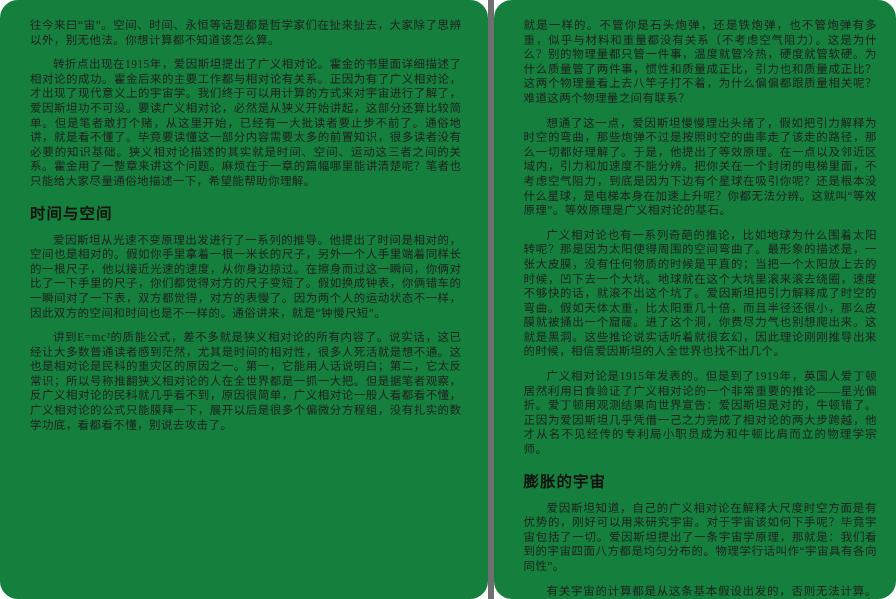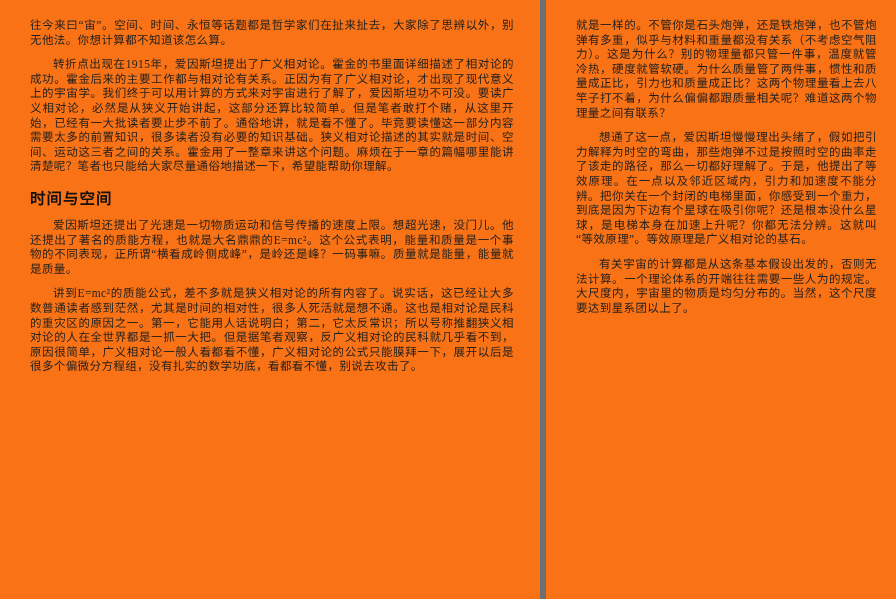--- a/index.html
+++ b/index.html
@@ -16,22 +16,23 @@
   }
   .spread {
     display: flex;
     width: 896px;
     height: 599px;
     background: #ffffff;
   }
   .page {
     flex: 1 1 auto;
     box-sizing: border-box;
-    background: #f97316;
+    background: #15803d;
     overflow: hidden;
+    border-radius: 18px;
   }
   .page-left  { padding: 18px 26px 8px 30px; }
   .page-right { padding: 18px 19px 8px 30px; }
   .divider {
     flex: 0 0 6px;
     width: 6px;
     background: #6f6f6f;
     height: 599px;
   }
   p.para {
@@ -54,27 +55,31 @@
 </style>
 </head>
 <body>
 
 <div class="spread">
 
   <section class="page page-left">
     <p class="para cont">往今来曰“宙”。空间、时间、永恒等话题都是哲学家们在扯来扯去，大家除了思辨以外，别无他法。你想计算都不知道该怎么算。</p>
     <p class="para">转折点出现在1915年，爱因斯坦提出了广义相对论。霍金的书里面详细描述了相对论的成功。霍金后来的主要工作都与相对论有关系。正因为有了广义相对论，才出现了现代意义上的宇宙学。我们终于可以用计算的方式来对宇宙进行了解了，爱因斯坦功不可没。要读广义相对论，必然是从狭义开始讲起，这部分还算比较简单。但是笔者敢打个赌，从这里开始，已经有一大批读者要止步不前了。通俗地讲，就是看不懂了。毕竟要读懂这一部分内容需要太多的前置知识，很多读者没有必要的知识基础。狭义相对论描述的其实就是时间、空间、运动这三者之间的关系。霍金用了一整章来讲这个问题。麻烦在于一章的篇幅哪里能讲清楚呢？笔者也只能给大家尽量通俗地描述一下，希望能帮助你理解。</p>
     <h2 class="heading">时间与空间</h2>
-    <p class="para">爱因斯坦还提出了光速是一切物质运动和信号传播的速度上限。想超光速，没门儿。他还提出了著名的质能方程，也就是大名鼎鼎的E=mc²。这个公式表明，能量和质量是一个事物的不同表现，正所谓“横看成岭侧成峰”，是岭还是峰？一码事嘛。质量就是能量，能量就是质量。</p>
+    <p class="para">爱因斯坦从光速不变原理出发进行了一系列的推导。他提出了时间是相对的，空间也是相对的。假如你手里拿着一根一米长的尺子，另外一个人手里端着同样长的一根尺子，他以接近光速的速度，从你身边掠过。在擦身而过这一瞬间，你俩对比了一下手里的尺子，你们都觉得对方的尺子变短了。假如换成钟表，你俩错车的一瞬间对了一下表，双方都觉得，对方的表慢了。因为两个人的运动状态不一样，因此双方的空间和时间也是不一样的。通俗讲来，就是“钟慢尺短”。</p>
     <p class="para">讲到E=mc²的质能公式，差不多就是狭义相对论的所有内容了。说实话，这已经让大多数普通读者感到茫然，尤其是时间的相对性，很多人死活就是想不通。这也是相对论是民科的重灾区的原因之一。第一，它能用人话说明白；第二，它太反常识；所以号称推翻狭义相对论的人在全世界都是一抓一大把。但是据笔者观察，反广义相对论的民科就几乎看不到，原因很简单，广义相对论一般人看都看不懂，广义相对论的公式只能膜拜一下，展开以后是很多个偏微分方程组，没有扎实的数学功底，看都看不懂，别说去攻击了。</p>
 
   </section>
 
   <div class="divider"></div>
 
   <section class="page page-right">
     <p class="para cont">就是一样的。不管你是石头炮弹，还是铁炮弹，也不管炮弹有多重，似乎与材料和重量都没有关系（不考虑空气阻力）。这是为什么？别的物理量都只管一件事，温度就管冷热，硬度就管软硬。为什么质量管了两件事，惯性和质量成正比，引力也和质量成正比？这两个物理量看上去八竿子打不着，为什么偏偏都跟质量相关呢？难道这两个物理量之间有联系？</p>
-    <p class="para">想通了这一点，爱因斯坦慢慢理出头绪了，假如把引力解释为时空的弯曲，那些炮弹不过是按照时空的曲率走了该走的路径，那么一切都好理解了。于是，他提出了等效原理。在一点以及邻近区域内，引力和加速度不能分辨。把你关在一个封闭的电梯里面，你感受到一个重力，到底是因为下边有个星球在吸引你呢？还是根本没什么星球，是电梯本身在加速上升呢？你都无法分辨。这就叫“等效原理”。等效原理是广义相对论的基石。</p>
+    <p class="para">想通了这一点，爱因斯坦慢慢理出头绪了，假如把引力解释为时空的弯曲，那些炮弹不过是按照时空的曲率走了该走的路径，那么一切都好理解了。于是，他提出了等效原理。在一点以及邻近区域内，引力和加速度不能分辨。把你关在一个封闭的电梯里面，不考虑空气阻力，到底是因为下边有个星球在吸引你呢？还是根本没什么星球，是电梯本身在加速上升呢？你都无法分辨。这就叫“等效原理”。等效原理是广义相对论的基石。</p>
+    <p class="para">广义相对论也有一系列奇葩的推论，比如地球为什么围着太阳转呢？那是因为太阳使得周围的空间弯曲了。最形象的描述是，一张大皮膜，没有任何物质的时候是平直的；当把一个太阳放上去的时候，凹下去一个大坑。地球就在这个大坑里滚来滚去绕圈，速度不够快的话，就滚不出这个坑了。爱因斯坦把引力解释成了时空的弯曲。假如天体太重，比太阳重几十倍，而且半径还很小，那么皮膜就被捅出一个窟窿。进了这个洞，你费尽力气也别想爬出来。这就是黑洞。这些推论说实话听着就很玄幻，因此理论刚刚推导出来的时候，相信爱因斯坦的人全世界也找不出几个。</p>
+    <p class="para">广义相对论是1915年发表的。但是到了1919年，英国人爱丁顿居然利用日食验证了广义相对论的一个非常重要的推论——星光偏折。爱丁顿用观测结果向世界宣告：爱因斯坦是对的，牛顿错了。正因为爱因斯坦几乎凭借一己之力完成了相对论的两大步跨越，他才从名不见经传的专利局小职员成为和牛顿比肩而立的物理学宗师。</p>
+    <h2 class="heading">膨胀的宇宙</h2>
+    <p class="para">爱因斯坦知道，自己的广义相对论在解释大尺度时空方面是有优势的，刚好可以用来研究宇宙。对于宇宙该如何下手呢？毕竟宇宙包括了一切。爱因斯坦提出了一条宇宙学原理，那就是：我们看到的宇宙四面八方都是均匀分布的。物理学行话叫作“宇宙具有各向同性”。</p>
     <p class="para">有关宇宙的计算都是从这条基本假设出发的，否则无法计算。一个理论体系的开端往往需要一些人为的规定。大尺度内，宇宙里的物质是均匀分布的。当然，这个尺度要达到星系团以上了。</p>
 
   </section>
 
 </div>
 
 </body></html>

